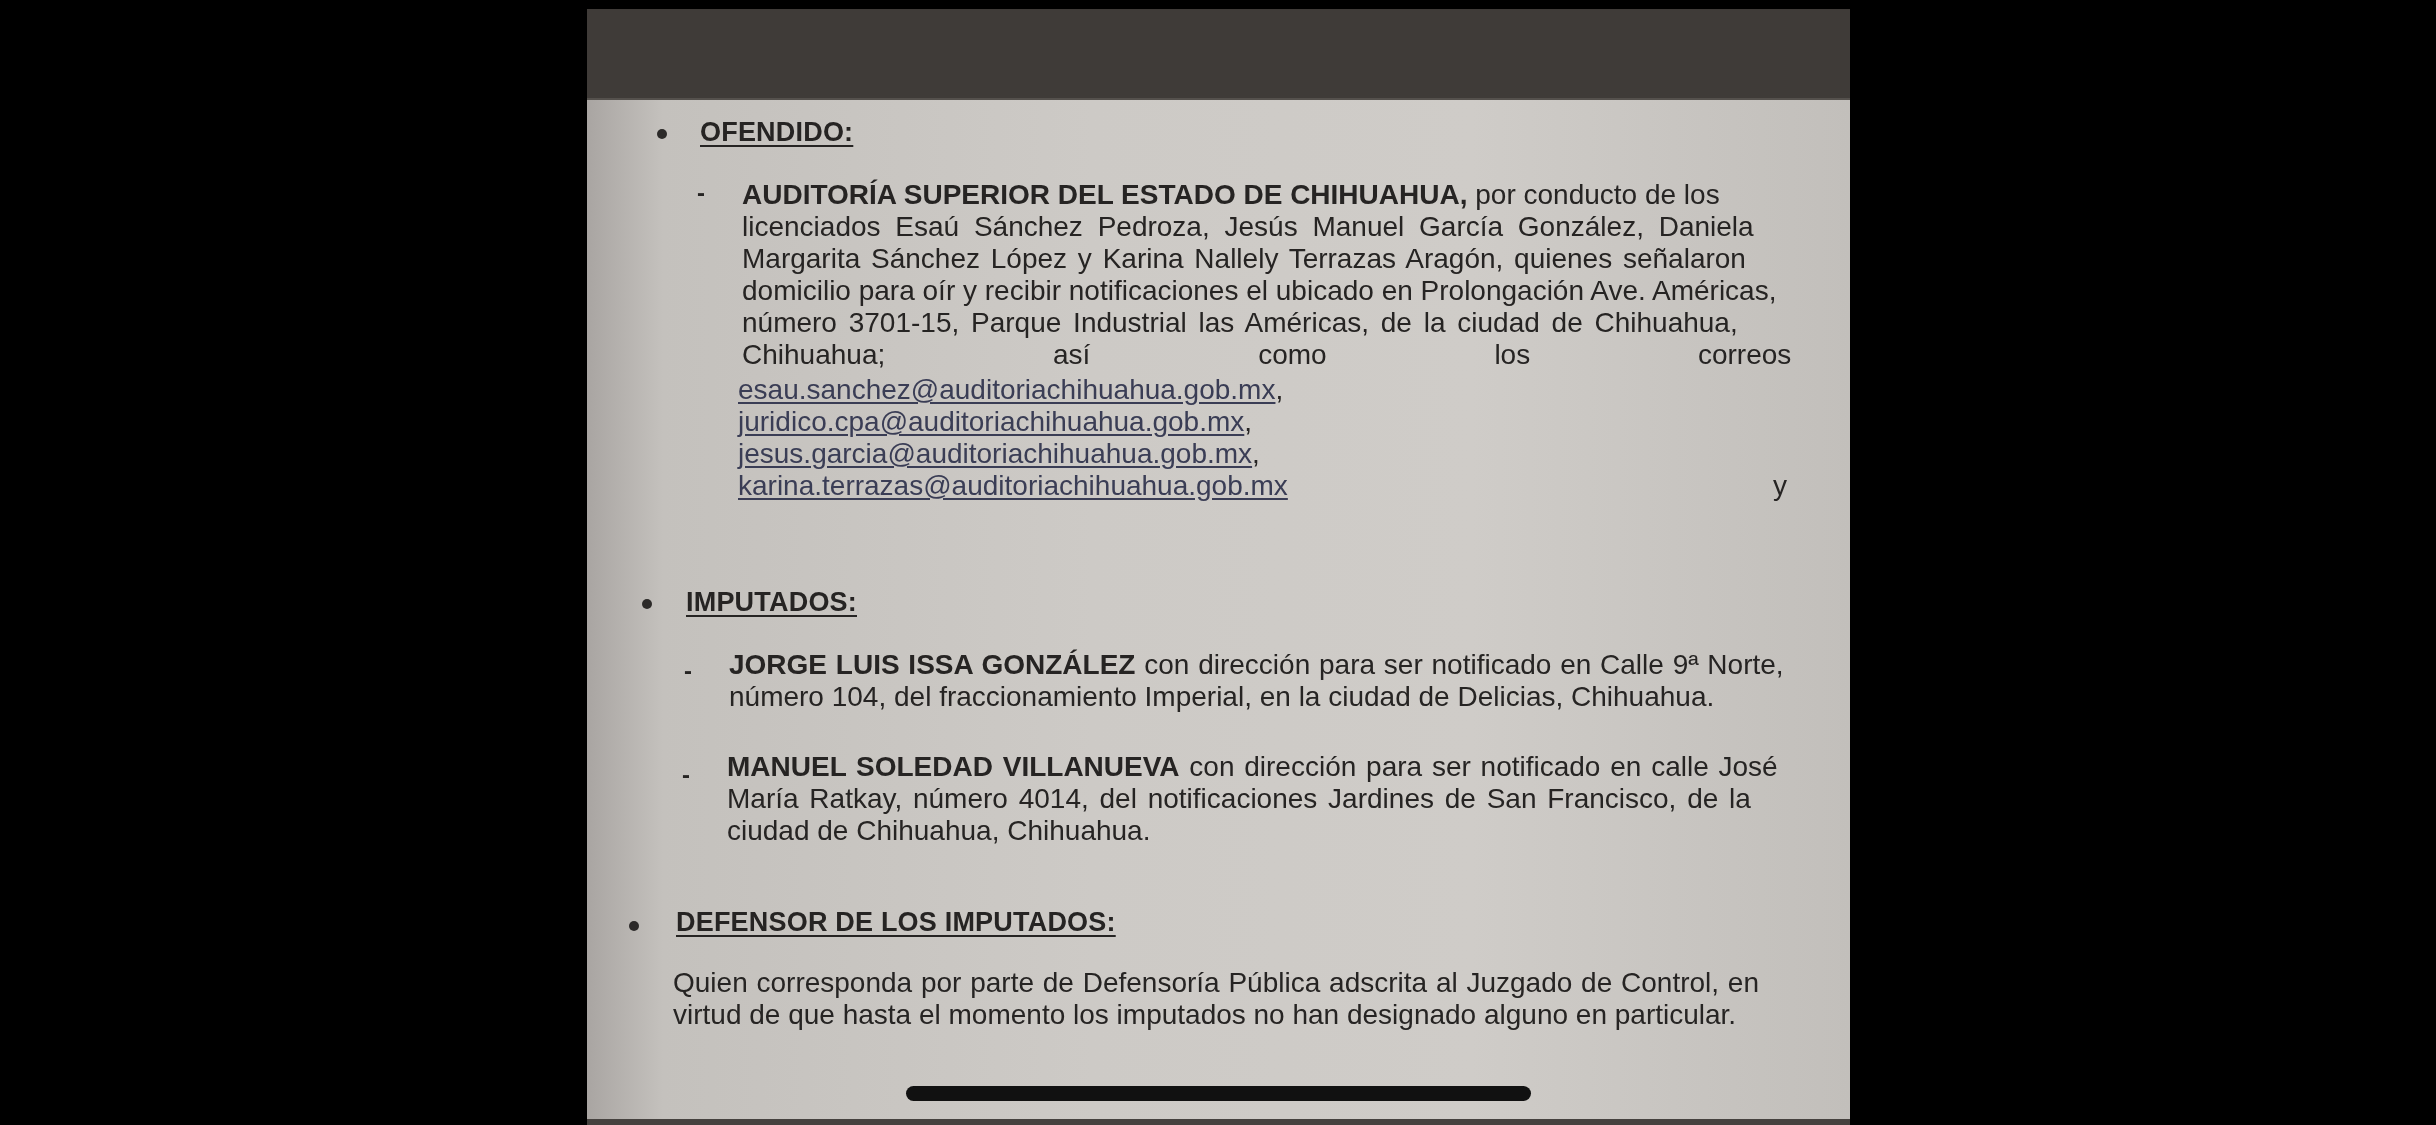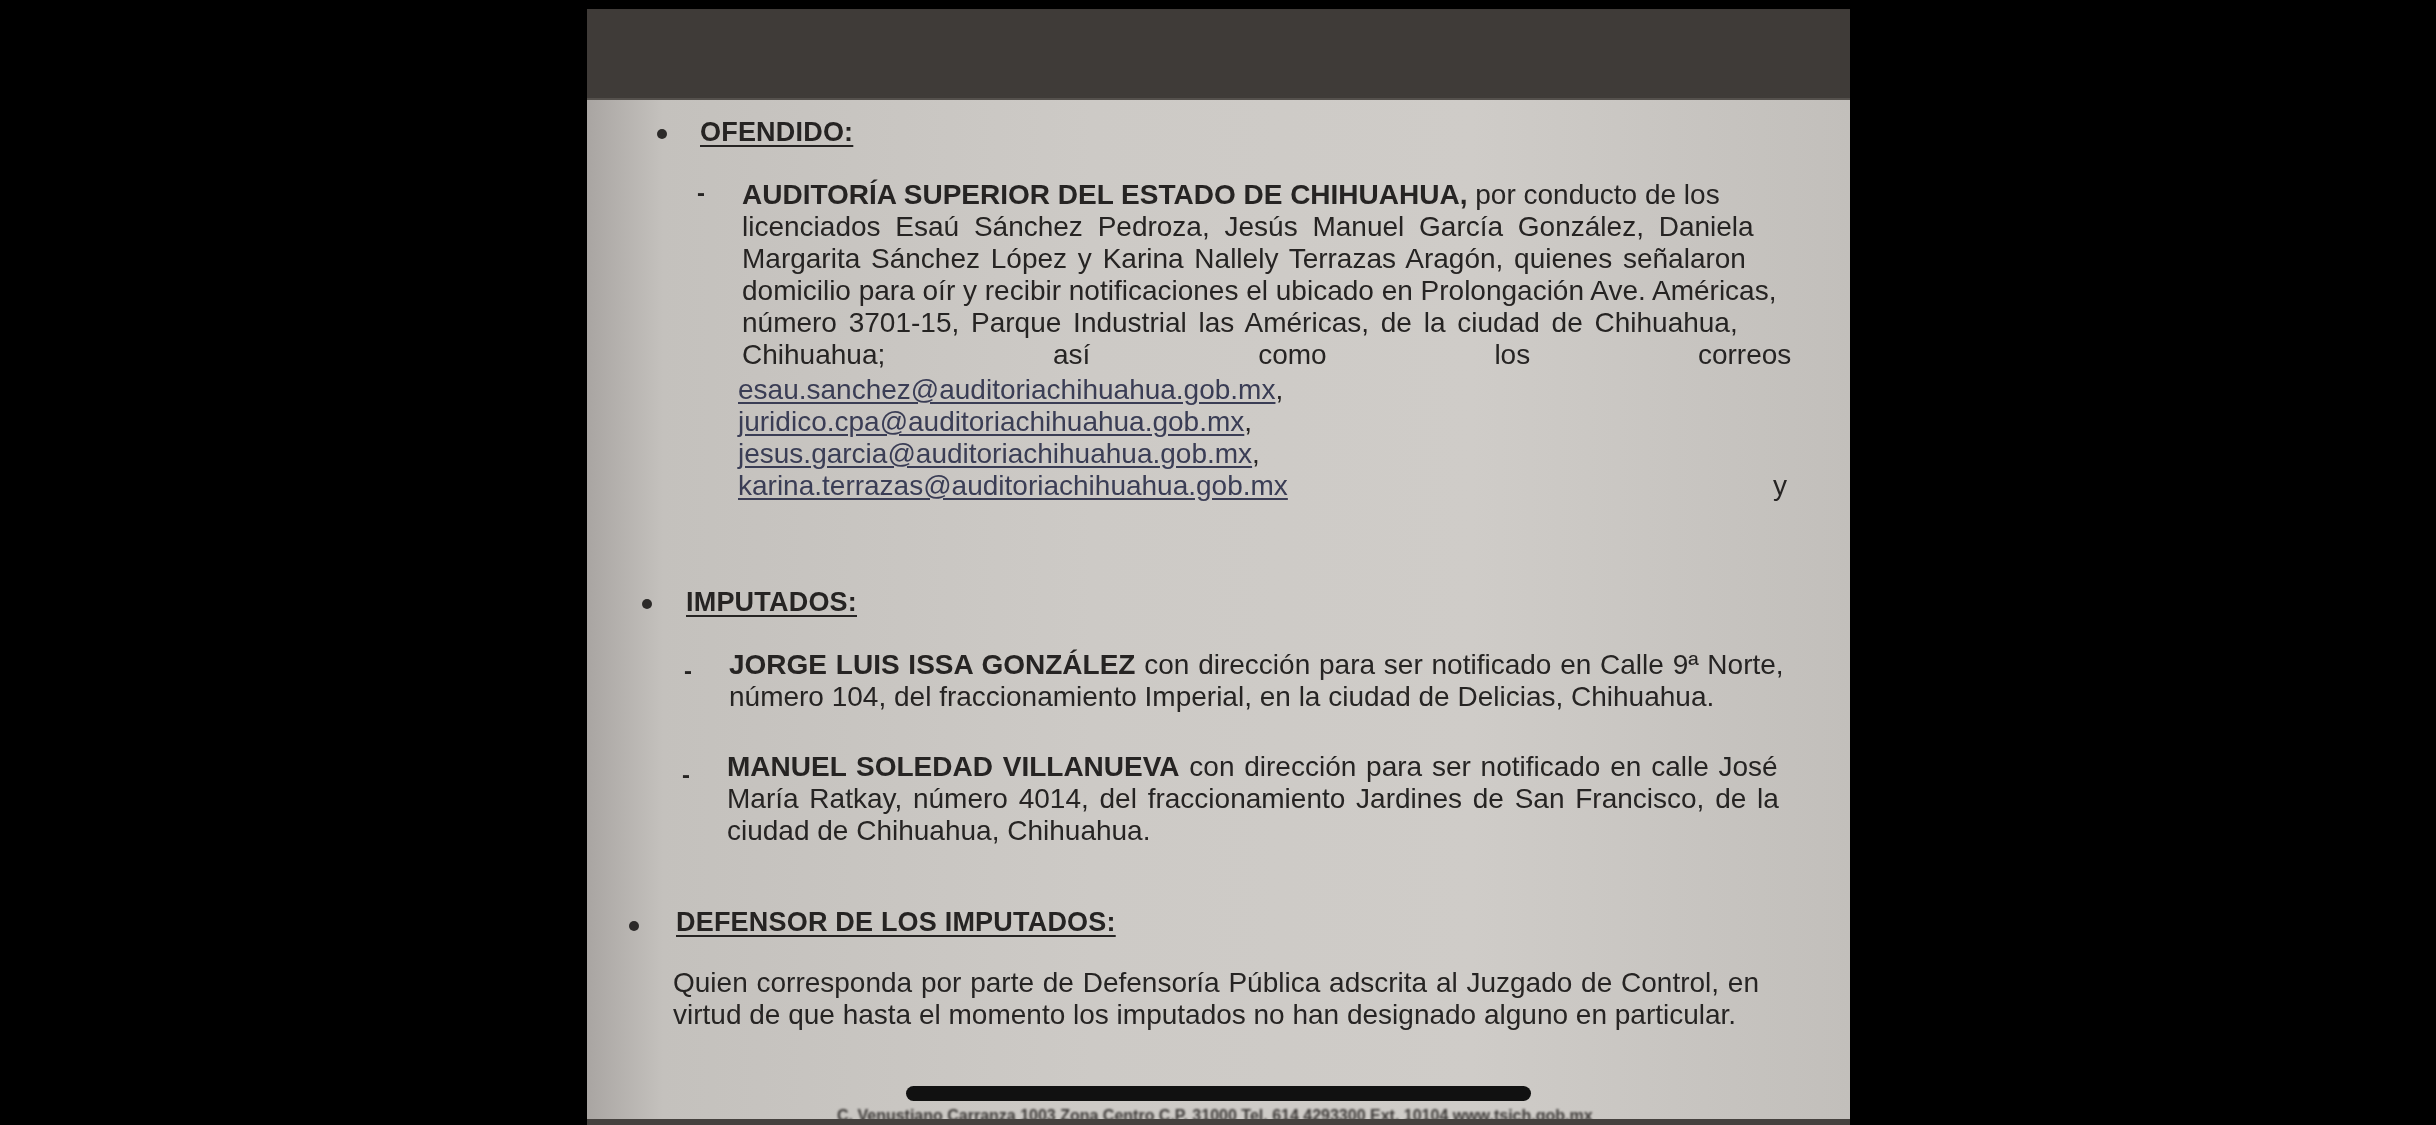--- a/index.html
+++ b/index.html
@@ -79,31 +79,30 @@
 
     <div class="dash" style="left:97px; top:648px;">-</div>
     <div class="para" style="left:142px; top:640px; width:1070px;">
       <span class="line" style="word-spacing:1px;"><b>JORGE LUIS ISSA GONZÁLEZ</b><span> con dirección para ser notificado en Calle 9ª Norte,</span></span>
       <span class="line">número 104, del fraccionamiento Imperial, en la ciudad de Delicias, Chihuahua.</span>
     </div>
 
     <div class="dash" style="left:95px; top:752px;">-</div>
     <div class="para" style="left:140px; top:742px; width:1080px;">
       <span class="line" style="word-spacing:2px;"><b>MANUEL SOLEDAD VILLANUEVA</b><span> con dirección para ser notificado en calle José</span></span>
-      <span class="line" style="word-spacing:3px;">María Ratkay, número 4014, del fraccionamiento Jardines de San Francisco, de la</span>
+      <span class="line" style="word-spacing:3px;">María Ratkay, número 4014, del notificaciones Jardines de San Francisco, de la</span>
       <span class="line">ciudad de Chihuahua, Chihuahua.</span>
     </div>
 
     <div class="bullet" style="left:42px; top:912px;"></div>
     <div class="heading" style="left:89px; top:898px;">DEFENSOR DE LOS IMPUTADOS:</div>
 
     <div class="para" style="left:86px; top:958px; width:1120px;">
       <span class="line" style="word-spacing:1px;">Quien corresponda por parte de Defensoría Pública adscrita al Juzgado de Control, en</span>
       <span class="line">virtud de que hasta el momento los imputados no han designado alguno en particular.</span>
     </div>
 
-    <div class="footer-text">C. Venustiano Carranza 1003 Zona Centro C.P. 31000 Tel. 614 4293300 Ext. 10104 www.tsjch.gob.mx</div>
   </div>
 
   <div class="bottomband"></div>
 </div>
 
 <div class="home-indicator"></div>
 
 </body></html>

